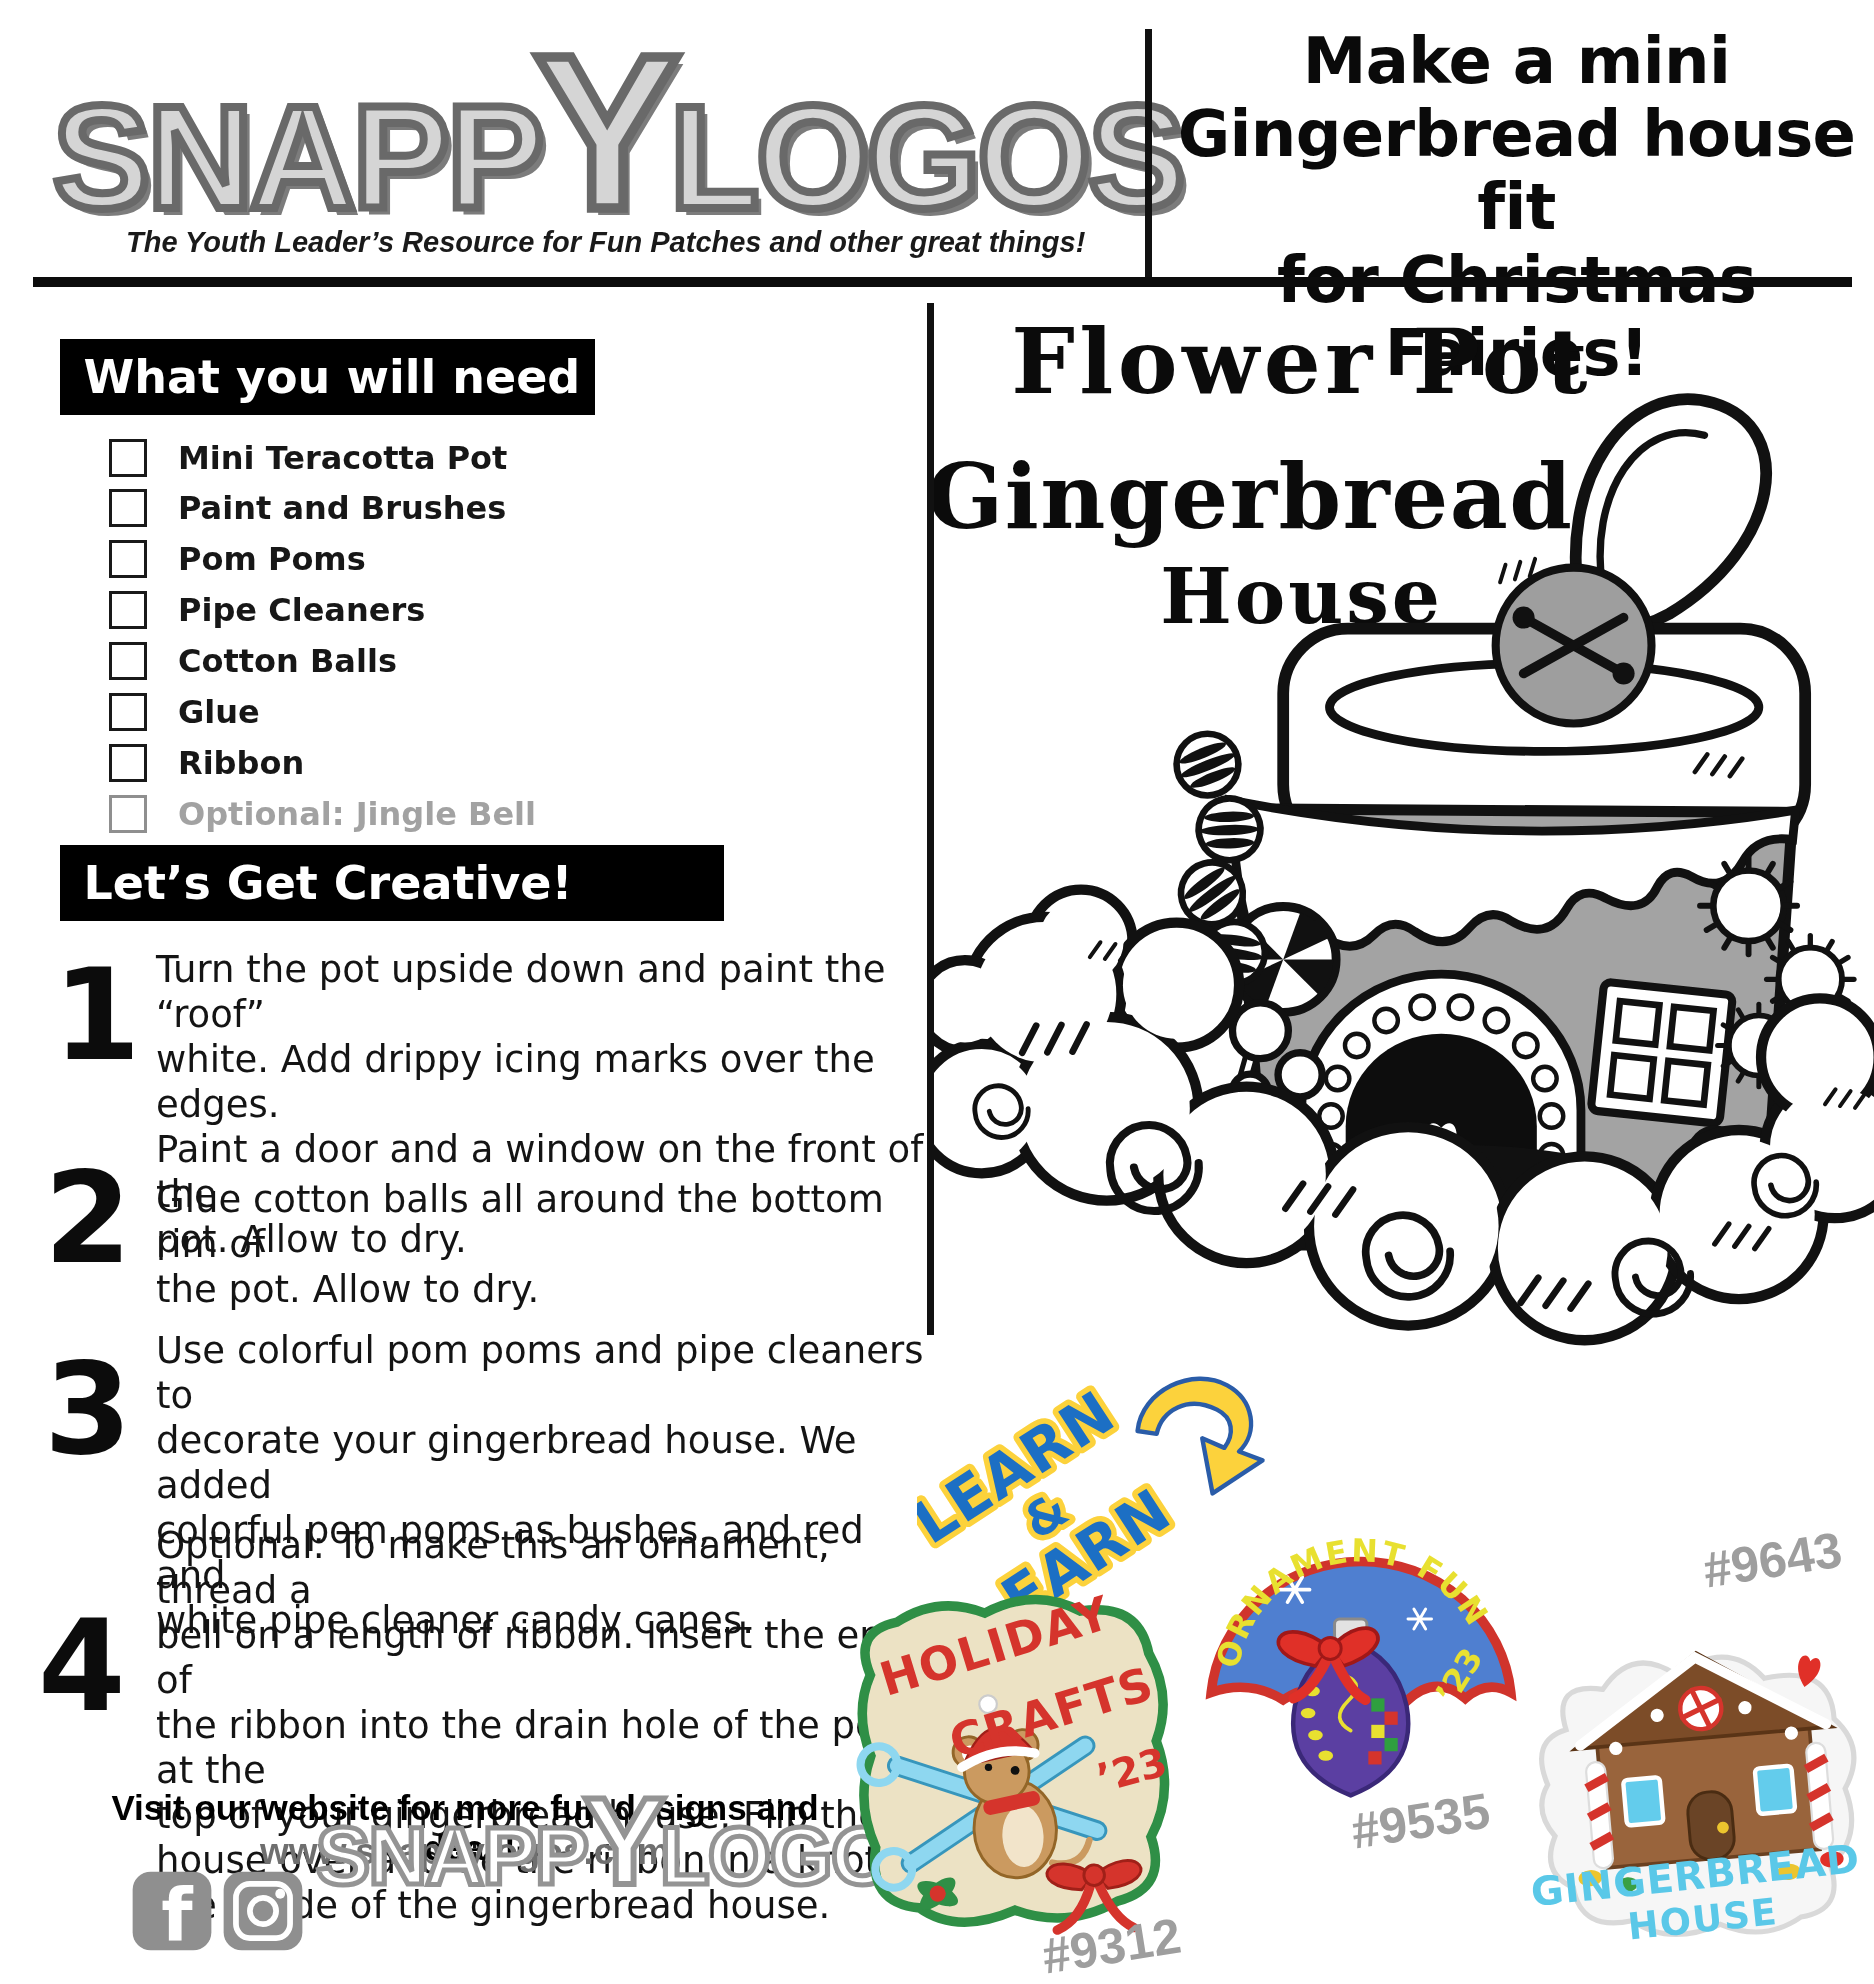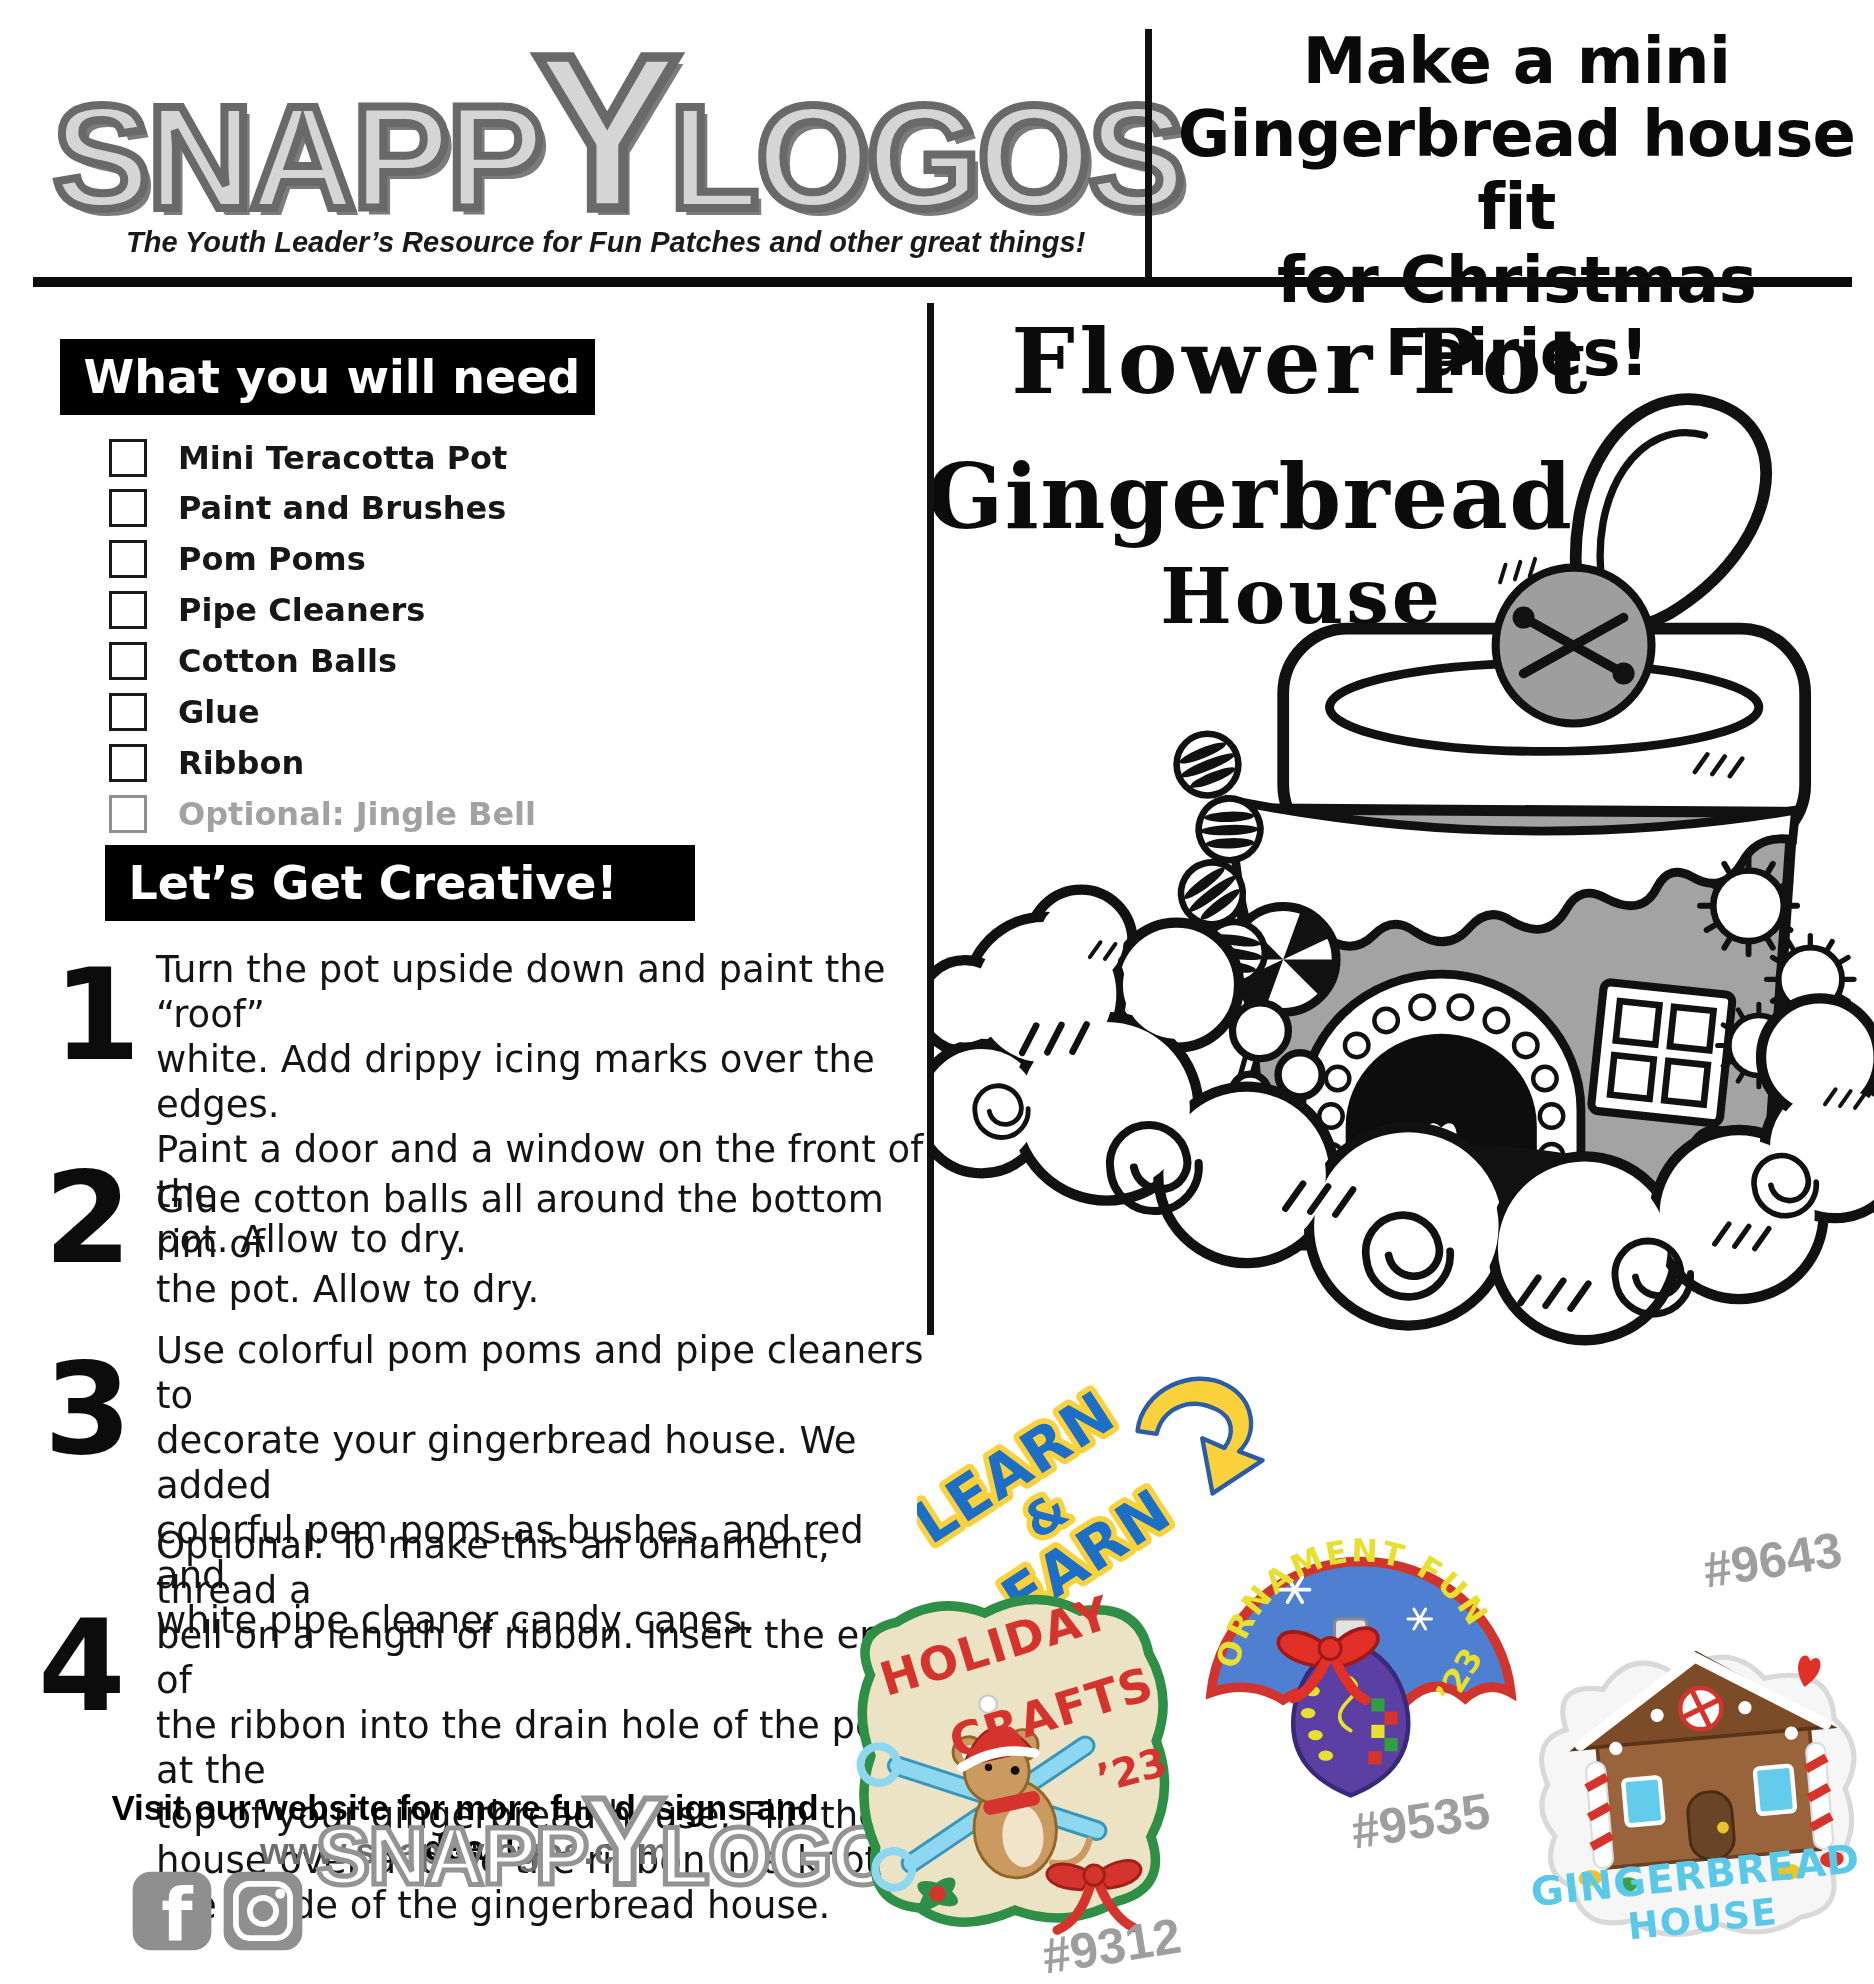--- a/index.html
+++ b/index.html
@@ -125,21 +125,21 @@
     <div class="check-row">
       <span class="checkbox"></span>
       <span class="check-label">Ribbon</span>
     </div>
     <div class="check-row optional">
       <span class="checkbox"></span>
       <span class="check-label">Optional: Jingle Bell</span>
     </div>
   </div>
 
-  <div class="banner" style="left:60px;top:845px;width:590px;height:76px;margin-left:45px;">
+  <div class="banner" style="left:60px;top:845px;width:664px;height:76px;">
     <span>Let’s Get Creative!</span>
   </div>
 
   <div class="step-num" style="left:53px;top:953px;">1</div>
   <div class="step-text" style="left:156px;top:947px;">Turn the pot upside down and paint the “roof”
 white.  Add drippy icing marks over the edges.
 Paint a door and a window on the front of the
 pot. Allow to dry.</div>
 
   <div class="step-num" style="left:44px;top:1156px;">2</div>

